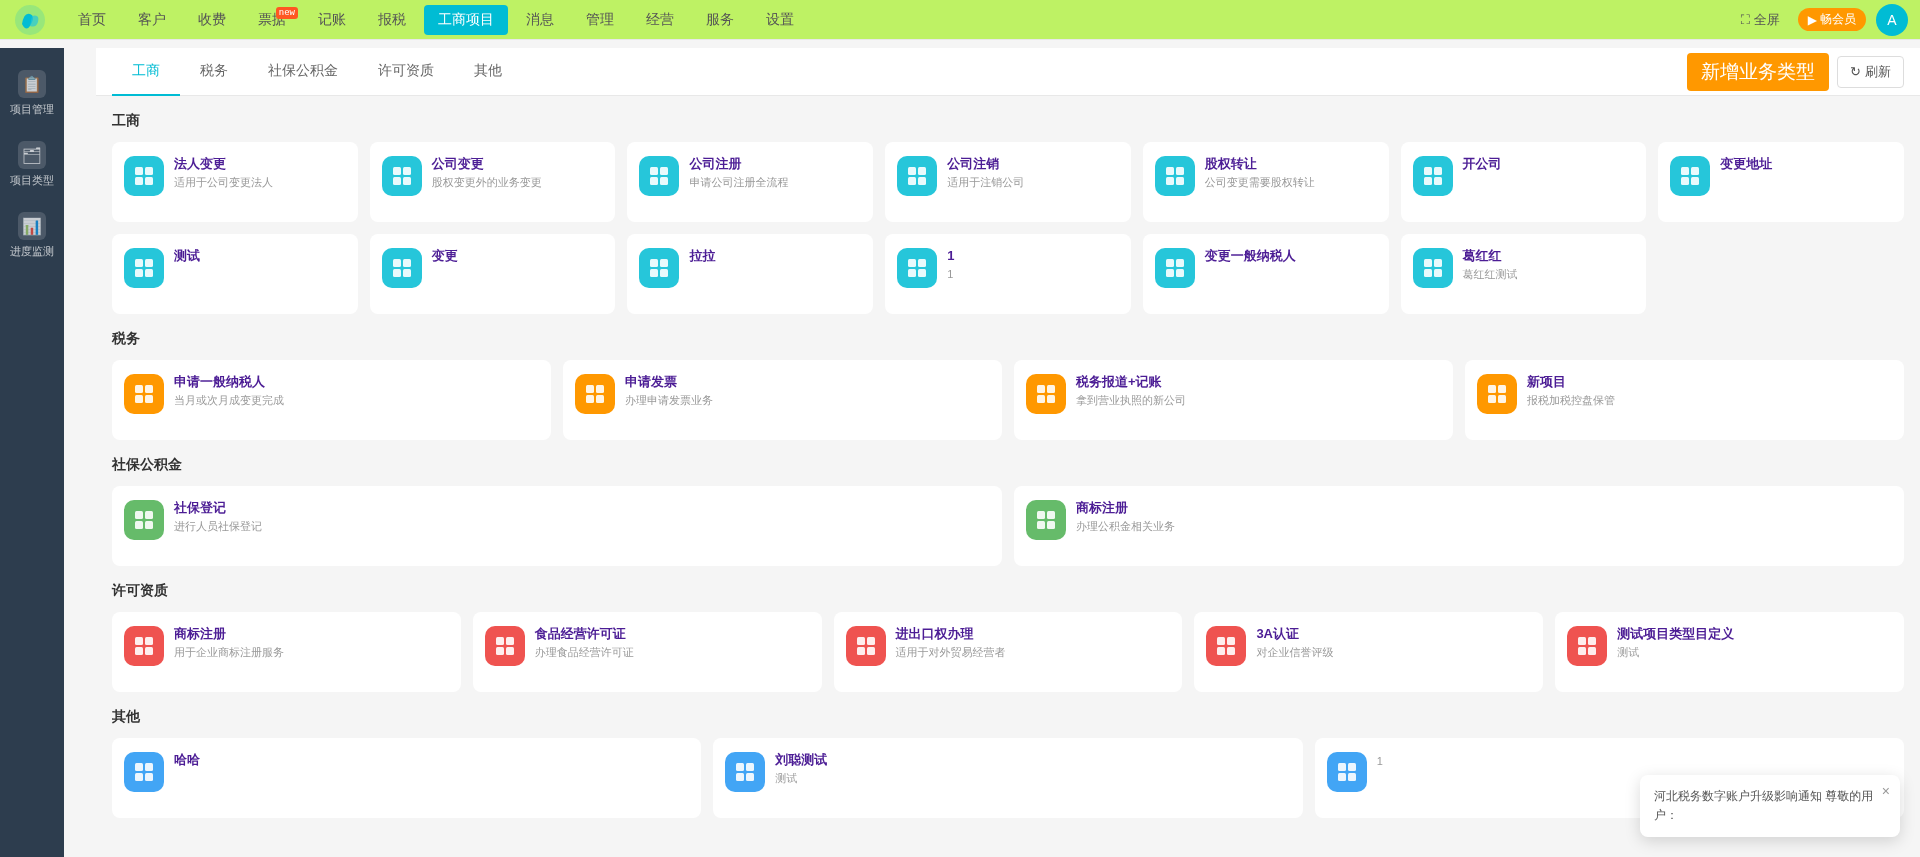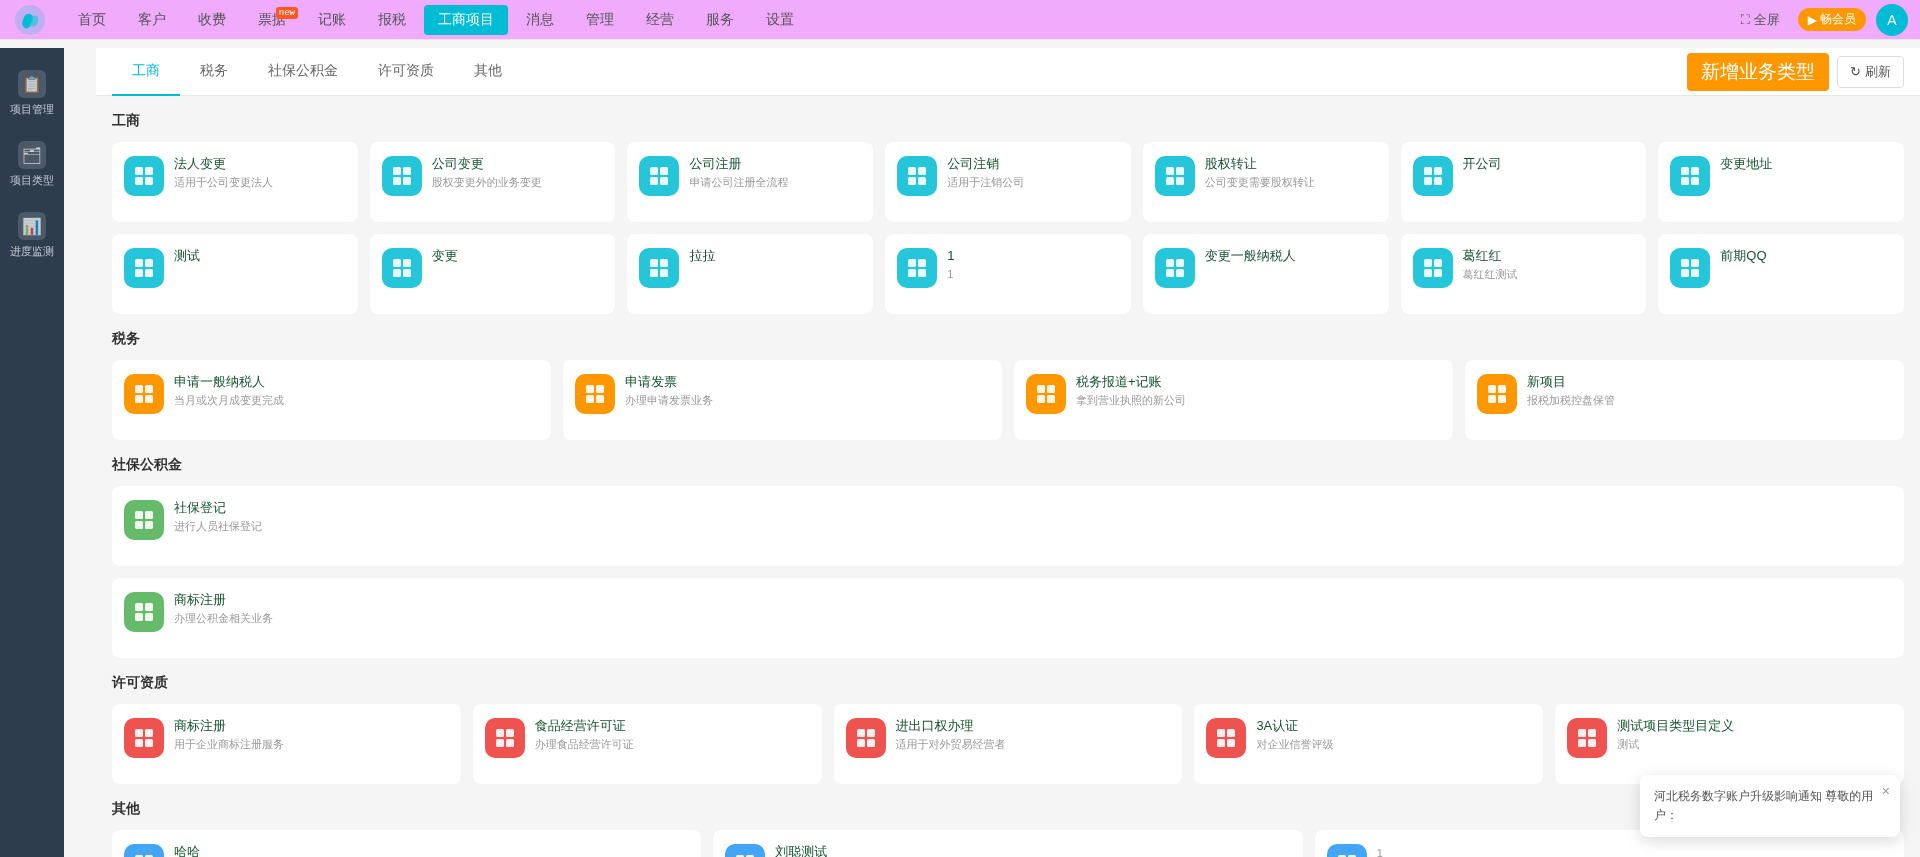--- a/index.html
+++ b/index.html
@@ -1,21 +1,21 @@
 <!DOCTYPE html>
 <html><head>
   <meta charset="utf-8">
   <style>
     * { box-sizing: border-box; margin: 0; padding: 0; }
     body { font-family: 'Microsoft YaHei', Arial, sans-serif; font-size: 13px; background: #f5f5f5; color: #333; }
 
     
     .top-nav {
       display: flex; align-items: center;
-      background: #f0abfc; height: 40px;
+      background: #bef264; height: 40px;
       border-bottom: 1px solid #e8e8e8;
       padding: 0 12px; position: fixed; top: 0; left: 0; right: 0; z-index: 100;
     }
     .logo {
       width: 36px; height: 36px; margin-right: 16px;
       display: flex; align-items: center; justify-content: center;
     }
     .logo svg { width: 32px; height: 32px; }
     .nav-items { display: flex; align-items: center; flex: 1; gap: 4px; }
     .nav-item {
@@ -105,21 +105,21 @@
       width: 40px; height: 40px; border-radius: 10px;
       display: flex; align-items: center; justify-content: center;
       font-size: 20px; flex-shrink: 0; color: #fff;
     }
     .card-icon.teal { background: #26c6da; }
     .card-icon.orange { background: #ff9800; }
     .card-icon.red { background: #ef5350; }
     .card-icon.blue { background: #42a5f5; }
     .card-icon.green { background: #66bb6a; }
     .card-text { flex: 1; min-width: 0; }
-    .card-name { font-size: 13px; font-weight: 400; color: #14532d; line-height: 1.3; }
+    .card-name { font-size: 13px; font-weight: 700; color: #4c1d95; line-height: 1.3; }
     .card-desc { font-size: 11px; color: #999; margin-top: 2px; line-height: 1.4; }
 
     
     .notification-box {
       position: fixed; bottom: 20px; right: 20px;
       width: 260px; background: #fff; border-radius: 8px;
       box-shadow: 0 4px 16px rgba(0,0,0,0.15);
       padding: 12px 14px; font-size: 12px; color: #555;
       z-index: 200;
     }
@@ -412,36 +412,20 @@
             <rect x="2" y="12" width="8" height="8" rx="1.5" fill="white" opacity="0.9"></rect>
             <rect x="12" y="12" width="8" height="8" rx="1.5" fill="white" opacity="0.9"></rect>
           </svg>
         </div>
         <div class="card-text">
           <div class="card-name">葛红红</div>
           <div class="card-desc">葛红红测试</div>
         </div>
       </div>
     </div>
-          <div class="service-card">
-      <div class="card-top">
-        <div class="card-icon teal">
-          <svg width="22" height="22" viewBox="0 0 22 22" fill="none">
-            <rect x="2" y="2" width="8" height="8" rx="1.5" fill="white" opacity="0.9"></rect>
-            <rect x="12" y="2" width="8" height="8" rx="1.5" fill="white" opacity="0.9"></rect>
-            <rect x="2" y="12" width="8" height="8" rx="1.5" fill="white" opacity="0.9"></rect>
-            <rect x="12" y="12" width="8" height="8" rx="1.5" fill="white" opacity="0.9"></rect>
-          </svg>
-        </div>
-        <div class="card-text">
-          <div class="card-name">前期QQ</div>
-
-        </div>
-      </div>
-    </div>
         </div>
       </div>
       <div class="section">
         <div class="section-title">税务</div>
         <div style="display: grid; grid-template-columns: repeat(4, 1fr); gap: 12px;">
           <div class="service-card">
       <div class="card-top">
         <div class="card-icon orange">
           <svg width="22" height="22" viewBox="0 0 22 22" fill="none">
             <rect x="2" y="2" width="8" height="8" rx="1.5" fill="white" opacity="0.9"></rect>
@@ -501,21 +485,21 @@
         <div class="card-text">
           <div class="card-name">新项目</div>
           <div class="card-desc">报税加税控盘保管</div>
         </div>
       </div>
     </div>
         </div>
       </div>
       <div class="section">
         <div class="section-title">社保公积金</div>
-        <div style="display: grid; grid-template-columns: repeat(1, 1fr); gap: 12px;">
+        <div style="display: grid; grid-template-columns: repeat(2, 1fr); gap: 12px;">
           <div class="service-card">
       <div class="card-top">
         <div class="card-icon green">
           <svg width="22" height="22" viewBox="0 0 22 22" fill="none">
             <rect x="2" y="2" width="8" height="8" rx="1.5" fill="white" opacity="0.9"></rect>
             <rect x="12" y="2" width="8" height="8" rx="1.5" fill="white" opacity="0.9"></rect>
             <rect x="2" y="12" width="8" height="8" rx="1.5" fill="white" opacity="0.9"></rect>
             <rect x="12" y="12" width="8" height="8" rx="1.5" fill="white" opacity="0.9"></rect>
           </svg>
         </div>

